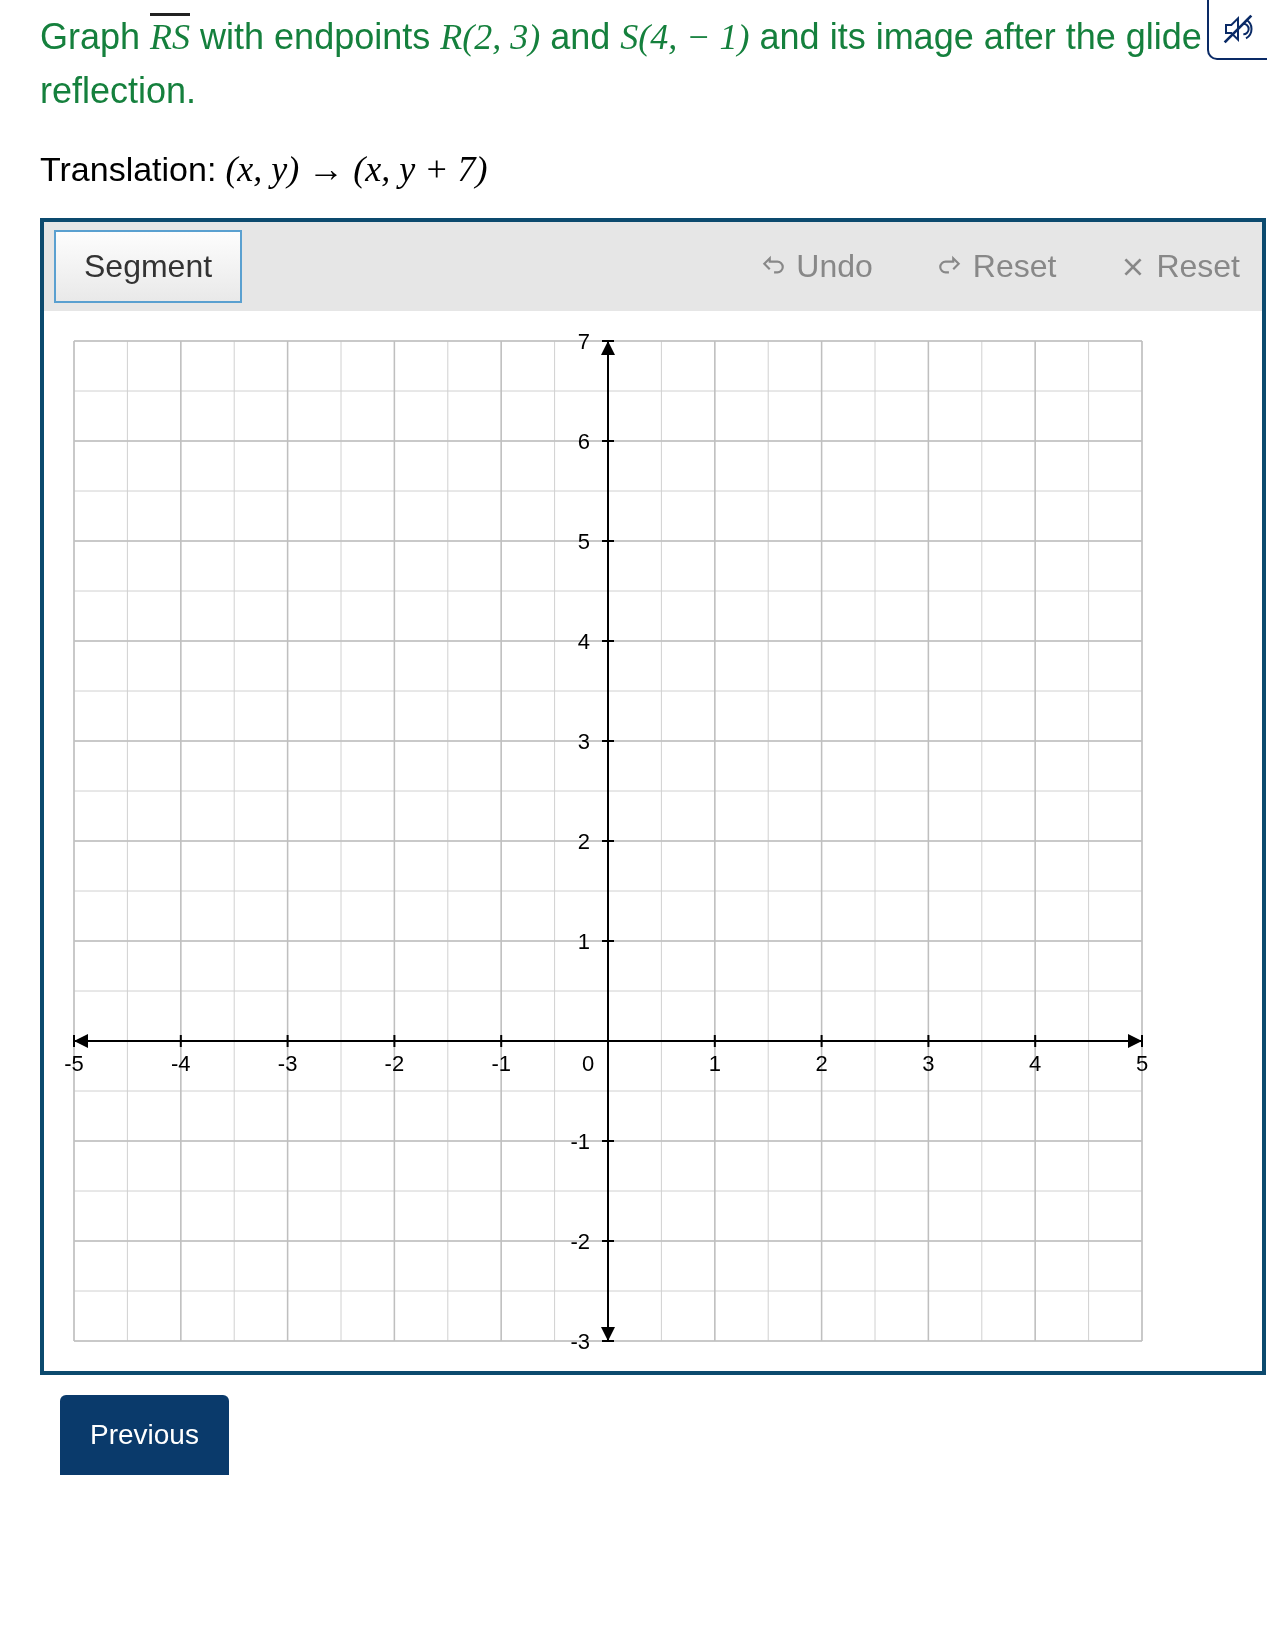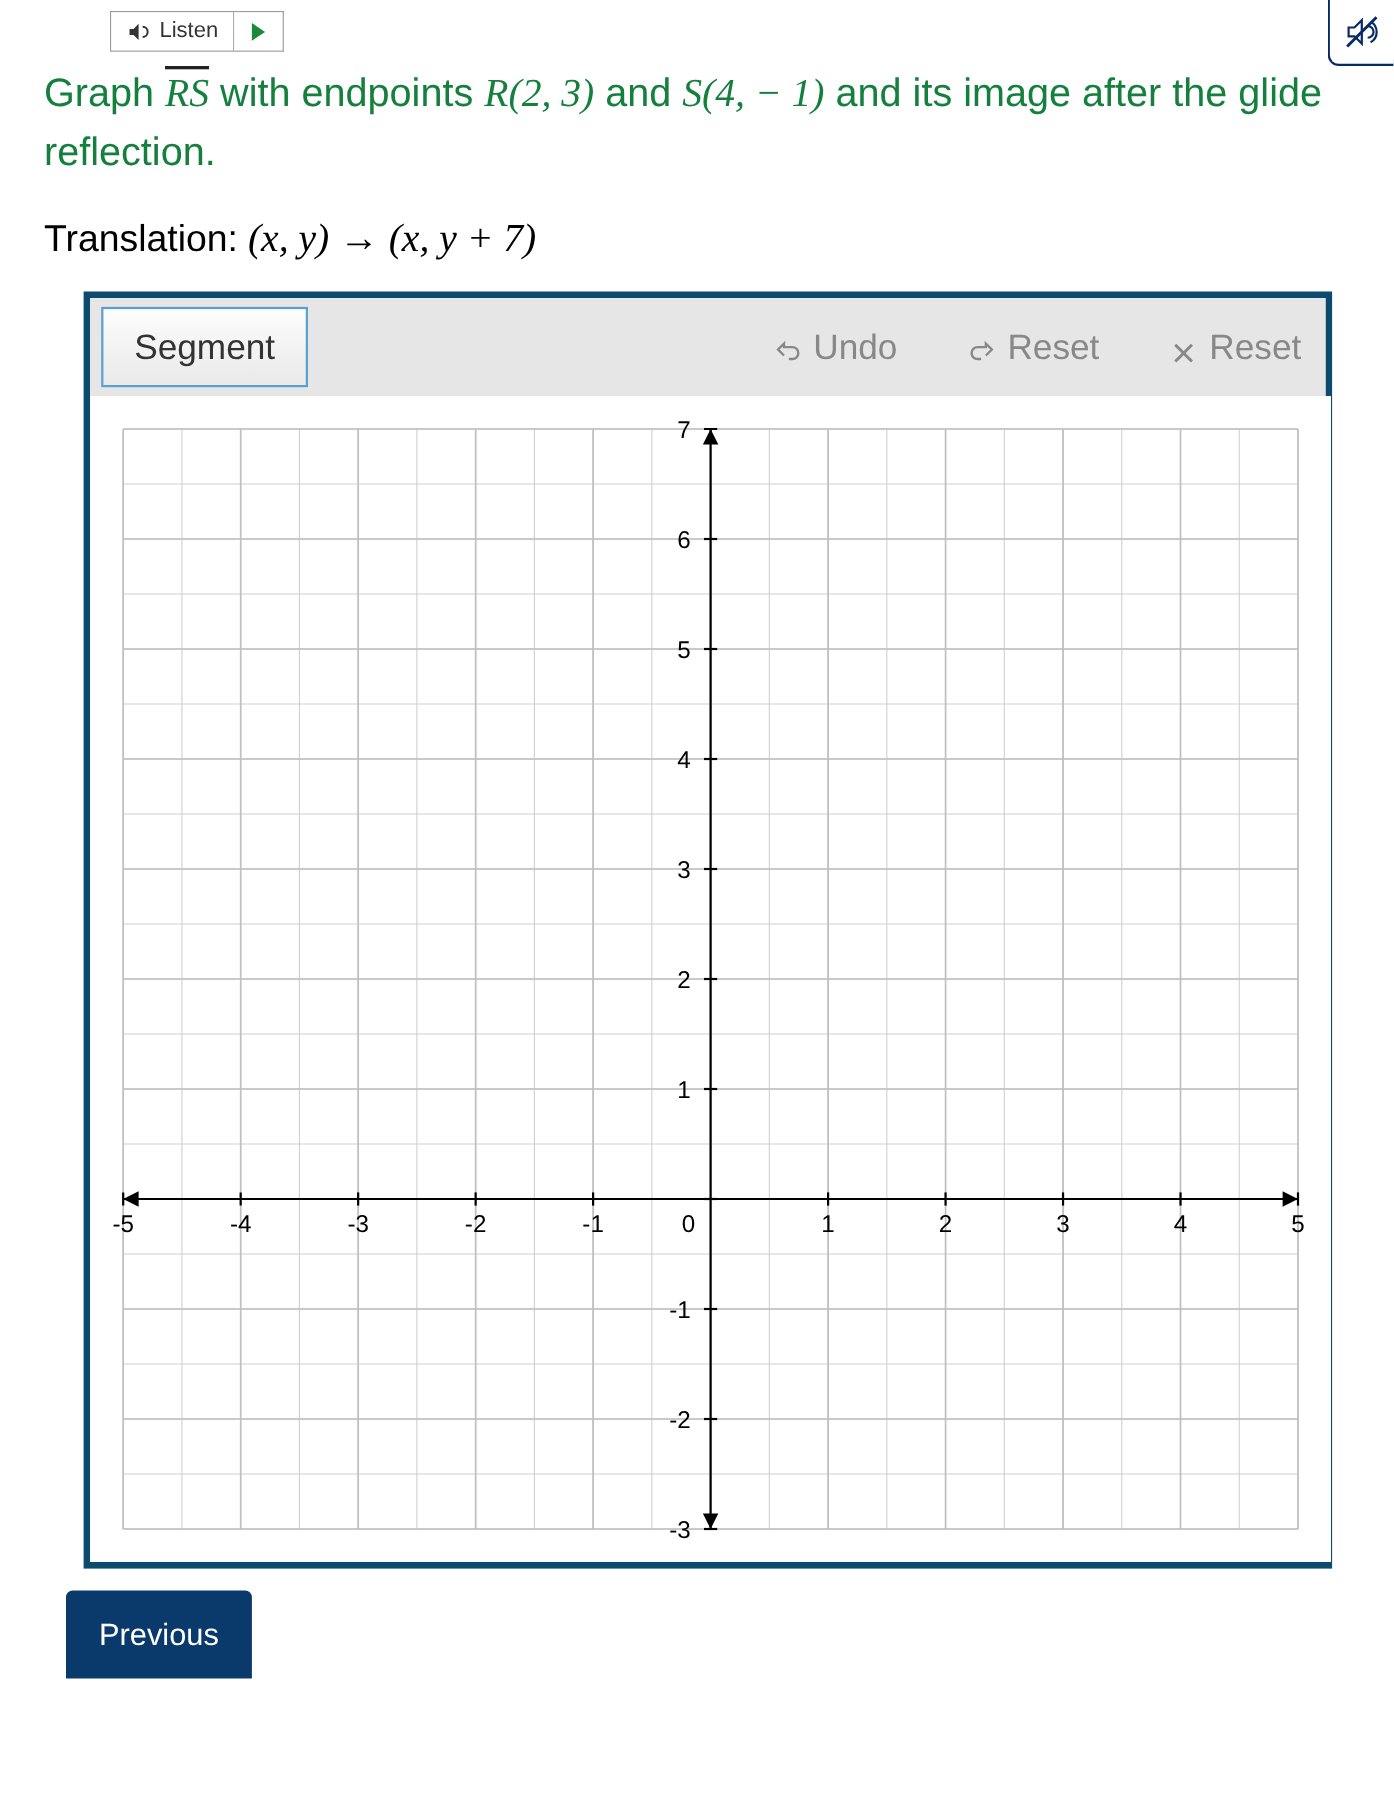--- a/index.html
+++ b/index.html
@@ -15,47 +15,33 @@
 .problem { font-size: 36px; line-height: 1.5; color: #15803d; margin-bottom: 30px; }
 .problem .rs { font-style: italic; font-family: 'Times New Roman', serif; position:relative; }
 .problem .rs::before { content:""; position:absolute; top:-4px; left:0; right:0; height:3px; background:#222; }
 .problem .math { font-style: italic; font-family: 'Times New Roman', serif; }
 .trans-line { font-size: 34px; margin-bottom: 28px; }
 .trans-line b { font-weight: normal; }
 .trans-line .math { font-style: italic; font-family: 'Times New Roman', serif; font-size:36px; }
 .refl-line { font-size: 34px; margin-bottom: 20px; }
 .refl-line b { font-weight: bold; }
 .refl-line .math { font-style: italic; font-family:'Times New Roman',serif; }
-.tool-panel { border: 6px solid #0c4a6e; background:#fff; width: 1135px; margin-left: 36px; }
+.tool-panel { border: 4px solid #0c4a6e; background:#fff; width: 1226px; }
 .toolbar { background: #e6e6e6; display:flex; align-items:center; padding: 8px 10px; gap: 40px; }
 .segment-btn { background: linear-gradient(#fdfdfd,#e9e9e9); border: 2px solid #5aa0d0; padding: 16px 28px; font-size: 32px; color:#333; cursor:pointer; }
 .toolbar-spacer { flex:1; }
-.tbtn { display:flex; align-items:flex-end; gap:10px; font-size: 32px; color:#888; cursor:pointer; background:none; border:none; padding: 8px 12px; }
+.tbtn { display:flex; align-items:center; gap:10px; font-size: 32px; color:#888; cursor:pointer; background:none; border:none; padding: 8px 12px; }
 .tbtn svg { width: 26px; height: 26px; }
 .graph-area { position:relative; width: 1128px; height: 1060px; background:#fff; }
 .prev-btn { background:#0a3a6b; color:#fff; font-size:28px; padding: 24px 30px; border:none; border-radius: 6px 6px 0 0; margin: 20px 0 0 20px; cursor:pointer; }
 </style>
 </head>
 <body>
 
 <div class="content">
-  <div class="top-buttons">
-    <button class="listen-btn">
-      <span class="spk-icon">
-        <svg viewBox="0 0 24 24">
-            <path d="M3 9v6h4l5 5V4L7 9H3z" fill="#333"></path>
-            <path d="M16 7a5 5 0 010 10" stroke="#333" stroke-width="2" fill="none"></path>
-          </svg>
-      </span>
-      <span>Listen</span>
-    </button>
-    <button class="play-btn">
-      <span class="tri"></span>
-    </button>
-  </div>
 
   <div class="mute-box">
     <svg viewBox="0 0 24 24">
       <path d="M3 9v6h4l5 5V4L7 9H3z" fill="none" stroke="#0a2a66" stroke-width="1.5"></path>
       <line x1="2" y1="22" x2="22" y2="2" stroke="#0a2a66" stroke-width="2"></line>
       <path d="M16 8a4 4 0 010 8M18 5a8 8 0 010 14" stroke="#0a2a66" stroke-width="1.5" fill="none"></path>
     </svg>
   </div>
 
   <div class="problem">

